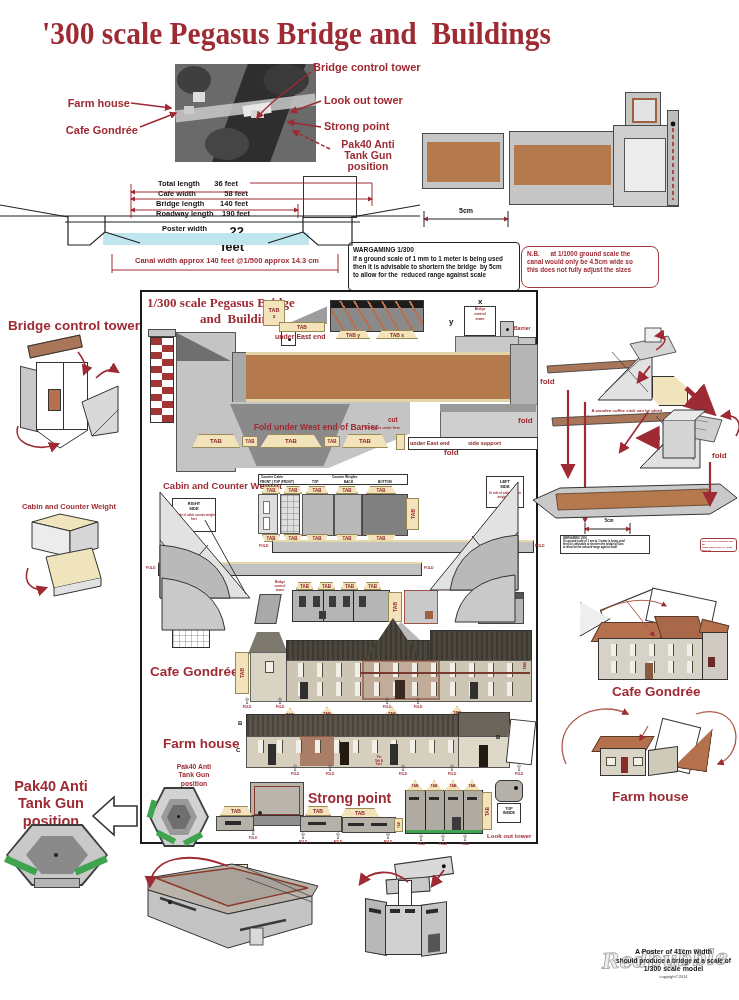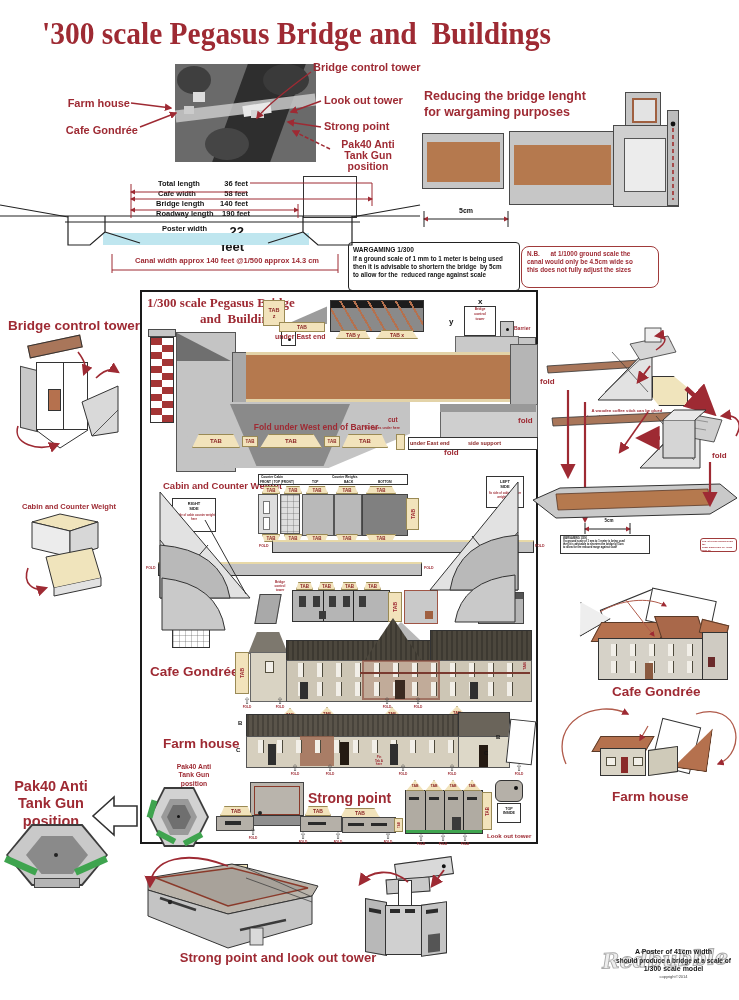--- a/index.html
+++ b/index.html
@@ -58,38 +58,34 @@
   <div class="abs r rt" style="left:58px;top:124px;width:80px;font-size:11px">Cafe Gondrée</div>
   <div class="abs r" style="left:313px;top:61px;width:130px;font-size:11px">Bridge control tower</div>
   <div class="abs r" style="left:324px;top:94px;width:100px;font-size:11px">Look out tower</div>
   <div class="abs r" style="left:324px;top:120px;width:90px;font-size:11px">Strong point</div>
   <div class="abs r ctr" style="left:330px;top:139px;width:76px;font-size:10.5px;line-height:1.1">
     <span class="abs" style="left:0;top:0;width:76px">Pak40 Anti</span>
     <span class="abs" style="left:0;top:11px;width:76px">Tank Gun</span>
     <span class="abs" style="left:0;top:22px;width:76px">position</span>
   </div>
 
-  <div class="abs r" style="left:424px;top:89px;font-size:12.5px;line-height:1.25">
-    <div>Reducing the bridge lenght</div>
-    <div>for wargaming purposes</div>
-  </div>
 
   <div class="abs g" style="left:422px;top:133px;width:82px;height:56px"></div>
   <div class="abs" style="left:427px;top:142px;width:73px;height:40px;background:#b5794e"></div>
   <div class="abs g" style="left:509px;top:131px;width:106px;height:74px"></div>
   <div class="abs" style="left:514px;top:145px;width:97px;height:40px;background:#b5794e"></div>
   <div class="abs g" style="left:613px;top:125px;width:66px;height:82px;background:#cfcfcf"></div>
   <div class="abs grid" style="left:624px;top:138px;width:40px;height:52px;background:#ececec;border:1px solid #555"></div>
   <div class="abs g" style="left:625px;top:92px;width:36px;height:34px"></div>
   <div class="abs" style="left:632px;top:98px;width:21px;height:21px;background:#e3e3e3;border:2px solid #a06040"></div>
   <div class="abs g" style="left:667px;top:110px;width:12px;height:96px;background:#bdbdbd"></div>
   <div class="abs k ctr" style="left:448px;top:207px;width:36px;font-size:7px">5cm</div>
 
   <div class="abs k" style="left:158px;top:179px;font-size:7.5px">Total length</div>
-  <div class="abs k rt" style="left:210px;top:179px;width:38px;font-size:7.5px">36 feet</div>
+  <div class="abs k rt" style="left:200px;top:179px;width:38px;font-size:7.5px">36 feet</div>
   <div class="abs k" style="left:158px;top:189px;font-size:7.5px">Cafe width</div>
   <div class="abs k rt" style="left:210px;top:189px;width:38px;font-size:7.5px">58 feet</div>
   <div class="abs k" style="left:156px;top:199px;font-size:7.5px">Bridge length</div>
   <div class="abs k rt" style="left:210px;top:199px;width:38px;font-size:7.5px">140 feet</div>
   <div class="abs k" style="left:156px;top:209px;font-size:7.5px">Roadway length</div>
   <div class="abs k rt" style="left:212px;top:209px;width:38px;font-size:7.5px">190 feet</div>
   <div class="abs k" style="left:162px;top:224px;font-size:7.5px">Poster width</div>
   <div class="abs k rt" style="left:212px;top:224px;width:32px;font-size:13px">22 feet</div>
 
   <div class="abs" style="left:103px;top:233px;width:206px;height:12px;background:#bfe6ef"></div>
@@ -541,21 +537,20 @@
       <div class="abs" style="left:3px;top:8px;width:12px;height:4px;background:#2a2a2a"></div>
     </div>
   <div class="abs" style="left:385px;top:905px;width:36px;height:48px;background:#d0d0d0;border:1px solid #333">
     <div class="abs" style="left:4px;top:3px;width:10px;height:4px;background:#2a2a2a"></div>
     <div class="abs" style="left:19px;top:3px;width:10px;height:4px;background:#2a2a2a"></div>
   </div>
   <div class="abs" style="left:421px;top:903px;width:24px;height:50px;background:#c4c4c4;border:1px solid #333;transform:skewY(-8deg)">
     <div class="abs" style="left:4px;top:5px;width:12px;height:4px;background:#2a2a2a"></div>
     <div class="abs" style="left:6px;top:30px;width:12px;height:18px;background:#555"></div>
   </div>
-  <div class="abs r ctr" style="left:178px;top:950px;width:200px;font-size:13px">Strong point and look out tower</div>
 
   <div class="abs r" style="left:657px;top:339px;font-size:8px">fold</div>
   <div class="abs r" style="left:540px;top:377px;font-size:8px">fold</div>
   <div class="abs r" style="left:712px;top:451px;font-size:8px">fold</div>
   <div class="abs r ctr" style="left:574px;top:408px;width:106px;font-size:4.2px;line-height:1.4">
     <div>A wooden coffee stick can be glued</div>
     <div>along the inside fold of the bridge support</div>
   </div>
   <div class="abs" style="left:652px;top:376px;width:34px;height:28px;background:#f0e4bc;border:1px solid #333;clip-path:polygon(0 0,60% 0,100% 40%,100% 100%,20% 100%,0 70%)"></div>
   <div class="abs k ctr" style="left:594px;top:518px;width:30px;font-size:4.5px">5cm</div>

